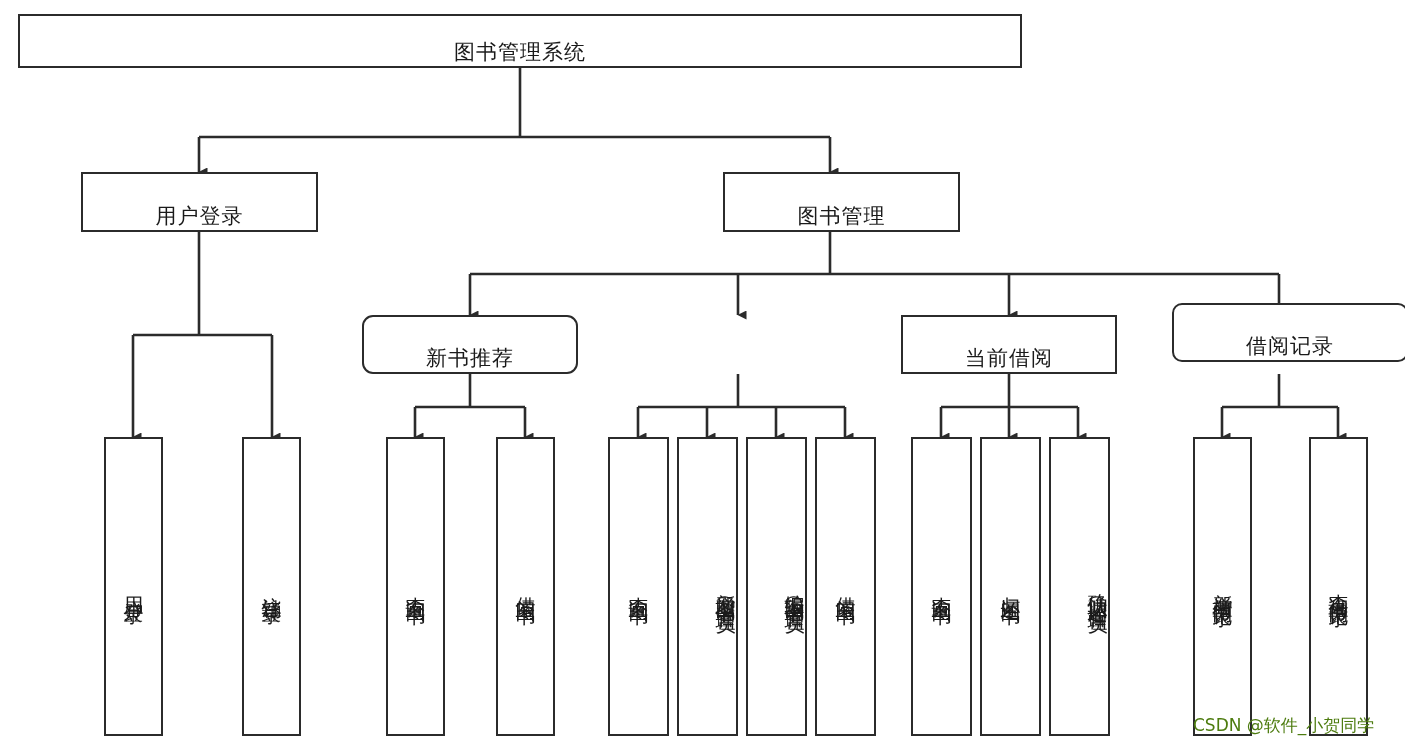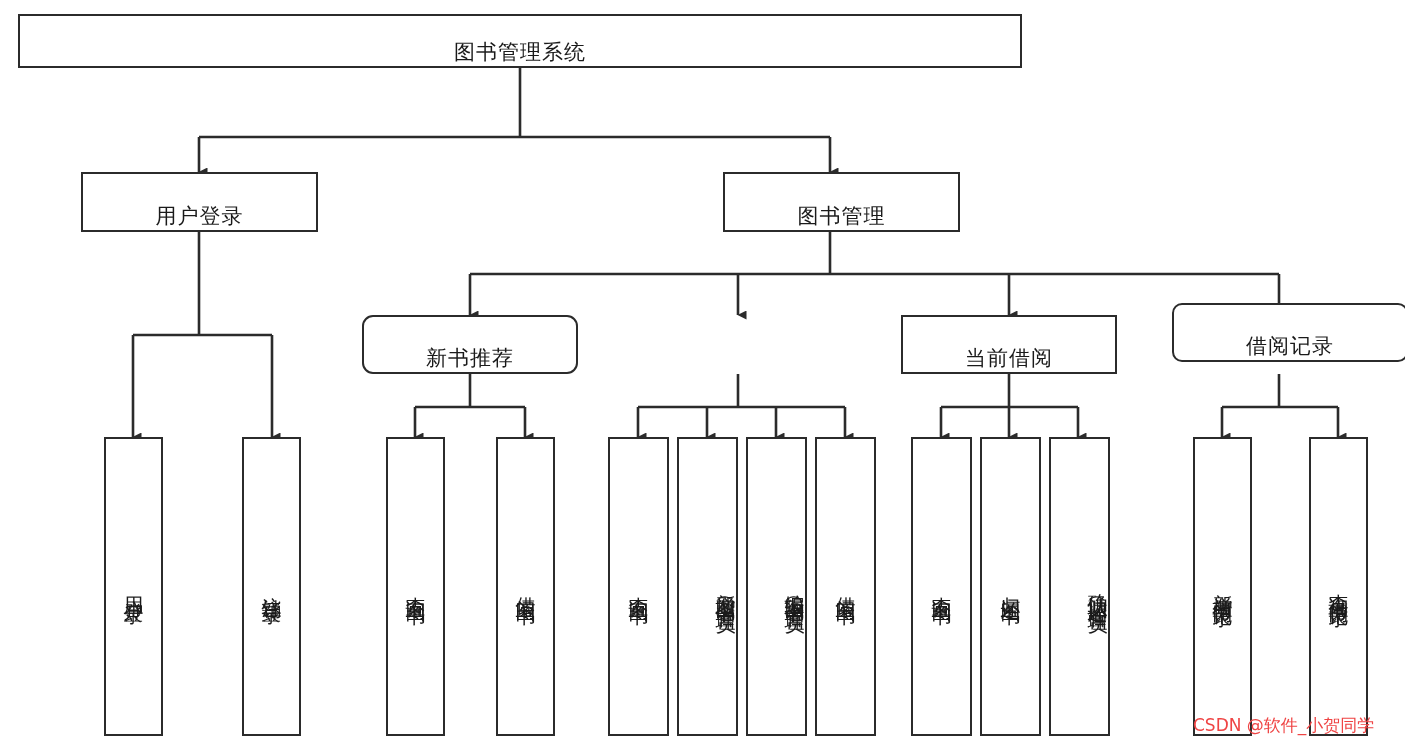--- a/index.html
+++ b/index.html
@@ -34,21 +34,21 @@
     justify-content:center;
     padding-top:10px;
     line-height:1.05;
   }
   .node.v.top{align-items:flex-start;}
   .node.v.mid{align-items:center;padding-top:0;}
   svg.links{position:absolute;left:0;top:0;width:1405px;height:747px;pointer-events:none;}
   .watermark{
     position:absolute;
     font-size:17px;
-    color:#ef4444;
+    color:#4d7c0f;
     white-space:nowrap;
     font-family:"DejaVu Sans","Liberation Sans",sans-serif;
   }
 </style>
 </head>
 <body>
 
 <div id="canvas">
 
   <svg class="links" viewBox="0 0 1405 747">

